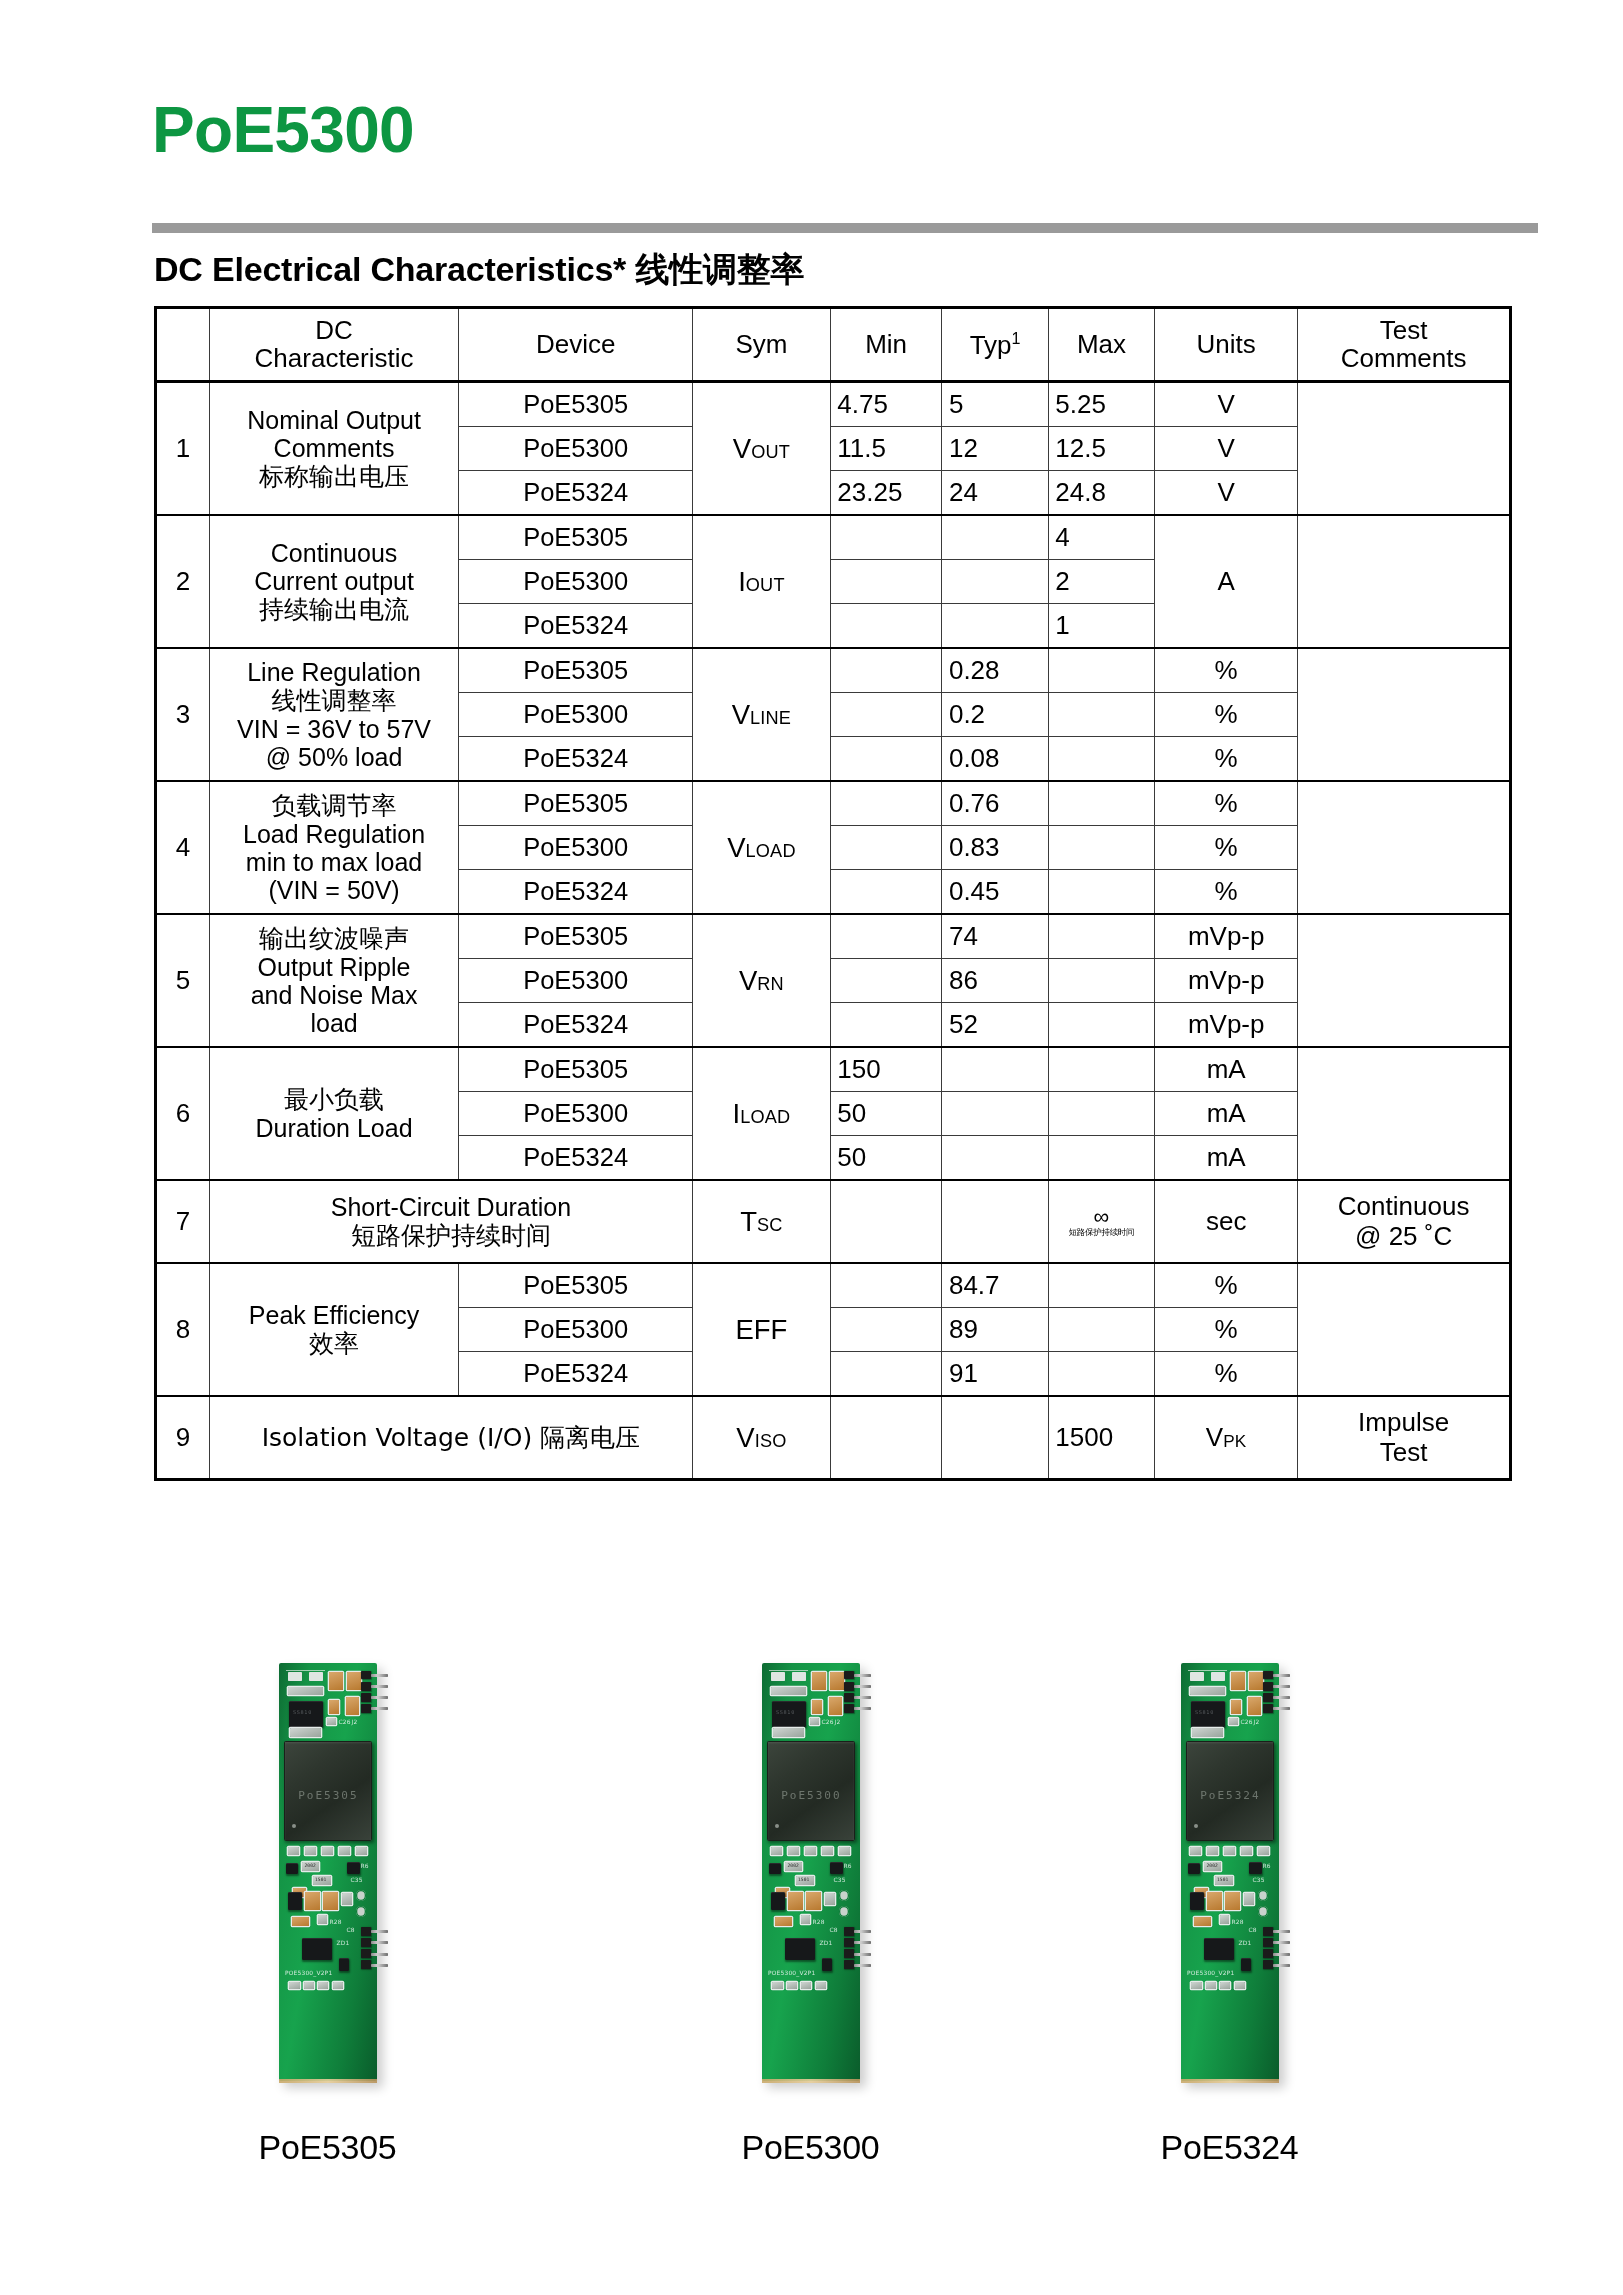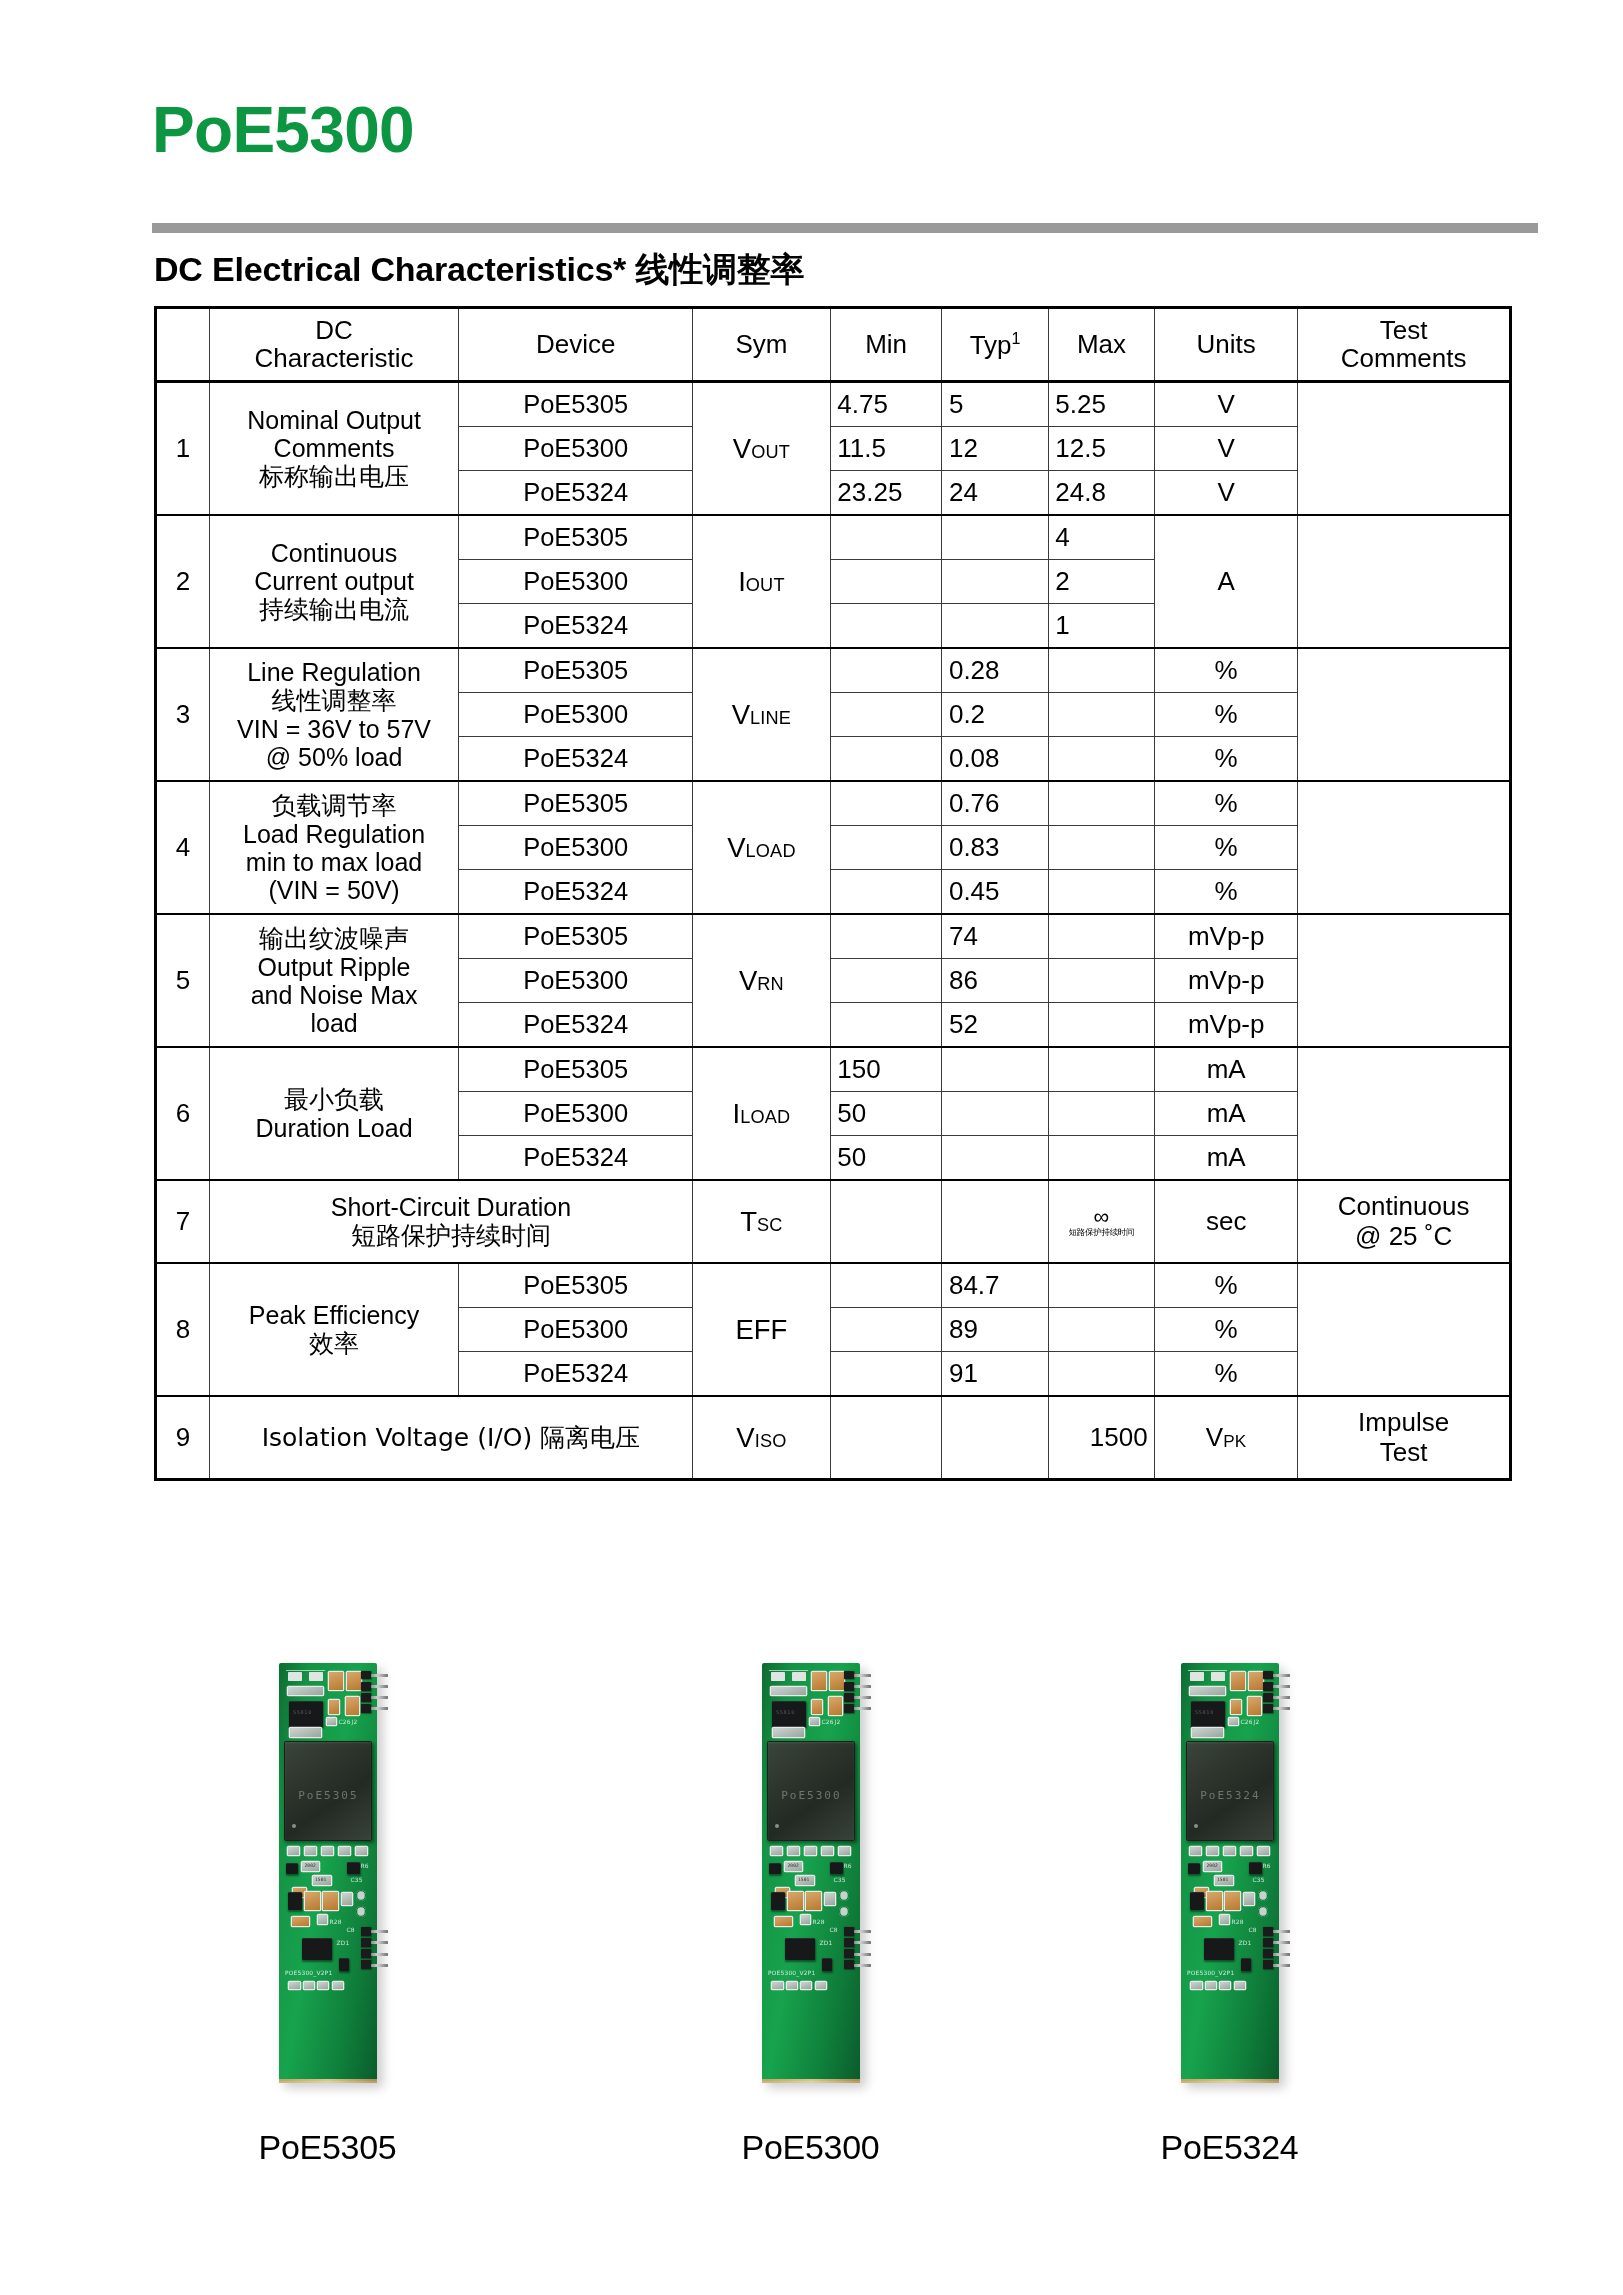--- a/index.html
+++ b/index.html
@@ -343,21 +343,21 @@
             <td class="c-val">91</td>
             <td class="c-val"></td>
             <td class="c-unit">%</td>
           </tr>
           <tr>
             <td class="c-num thick-top" style="height: 81px;">9</td>
             <td class="c-char thick-top" colspan="2" style="height: 81px;"><span class="cn">Isolation Voltage (I/O) 隔离电压</span></td>
             <td class="c-sym thick-top" style="height: 81px;">V<sub>ISO</sub></td>
             <td class="c-val thick-top" style="height: 81px;"></td>
             <td class="c-val thick-top" style="height: 81px;"></td>
-            <td class="c-val thick-top" style="text-align: right; height: 81px;">1500</td>
+            <td class="c-val thick-top" style="text-align: left; height: 81px;">1500</td>
             <td class="c-unit thick-top c-sym" style="height: 81px;">V<sub>PK</sub></td>
             <td class="c-test thick-top" style="height: 81px;"><span>Impulse</span><br><span>Test</span></td>
           </tr>
         </tbody>
     </table>
   </div>
 
   <div class="photos">
     <div class="photo-col" style="left:190px">
       <div class="board" id="bd0">

